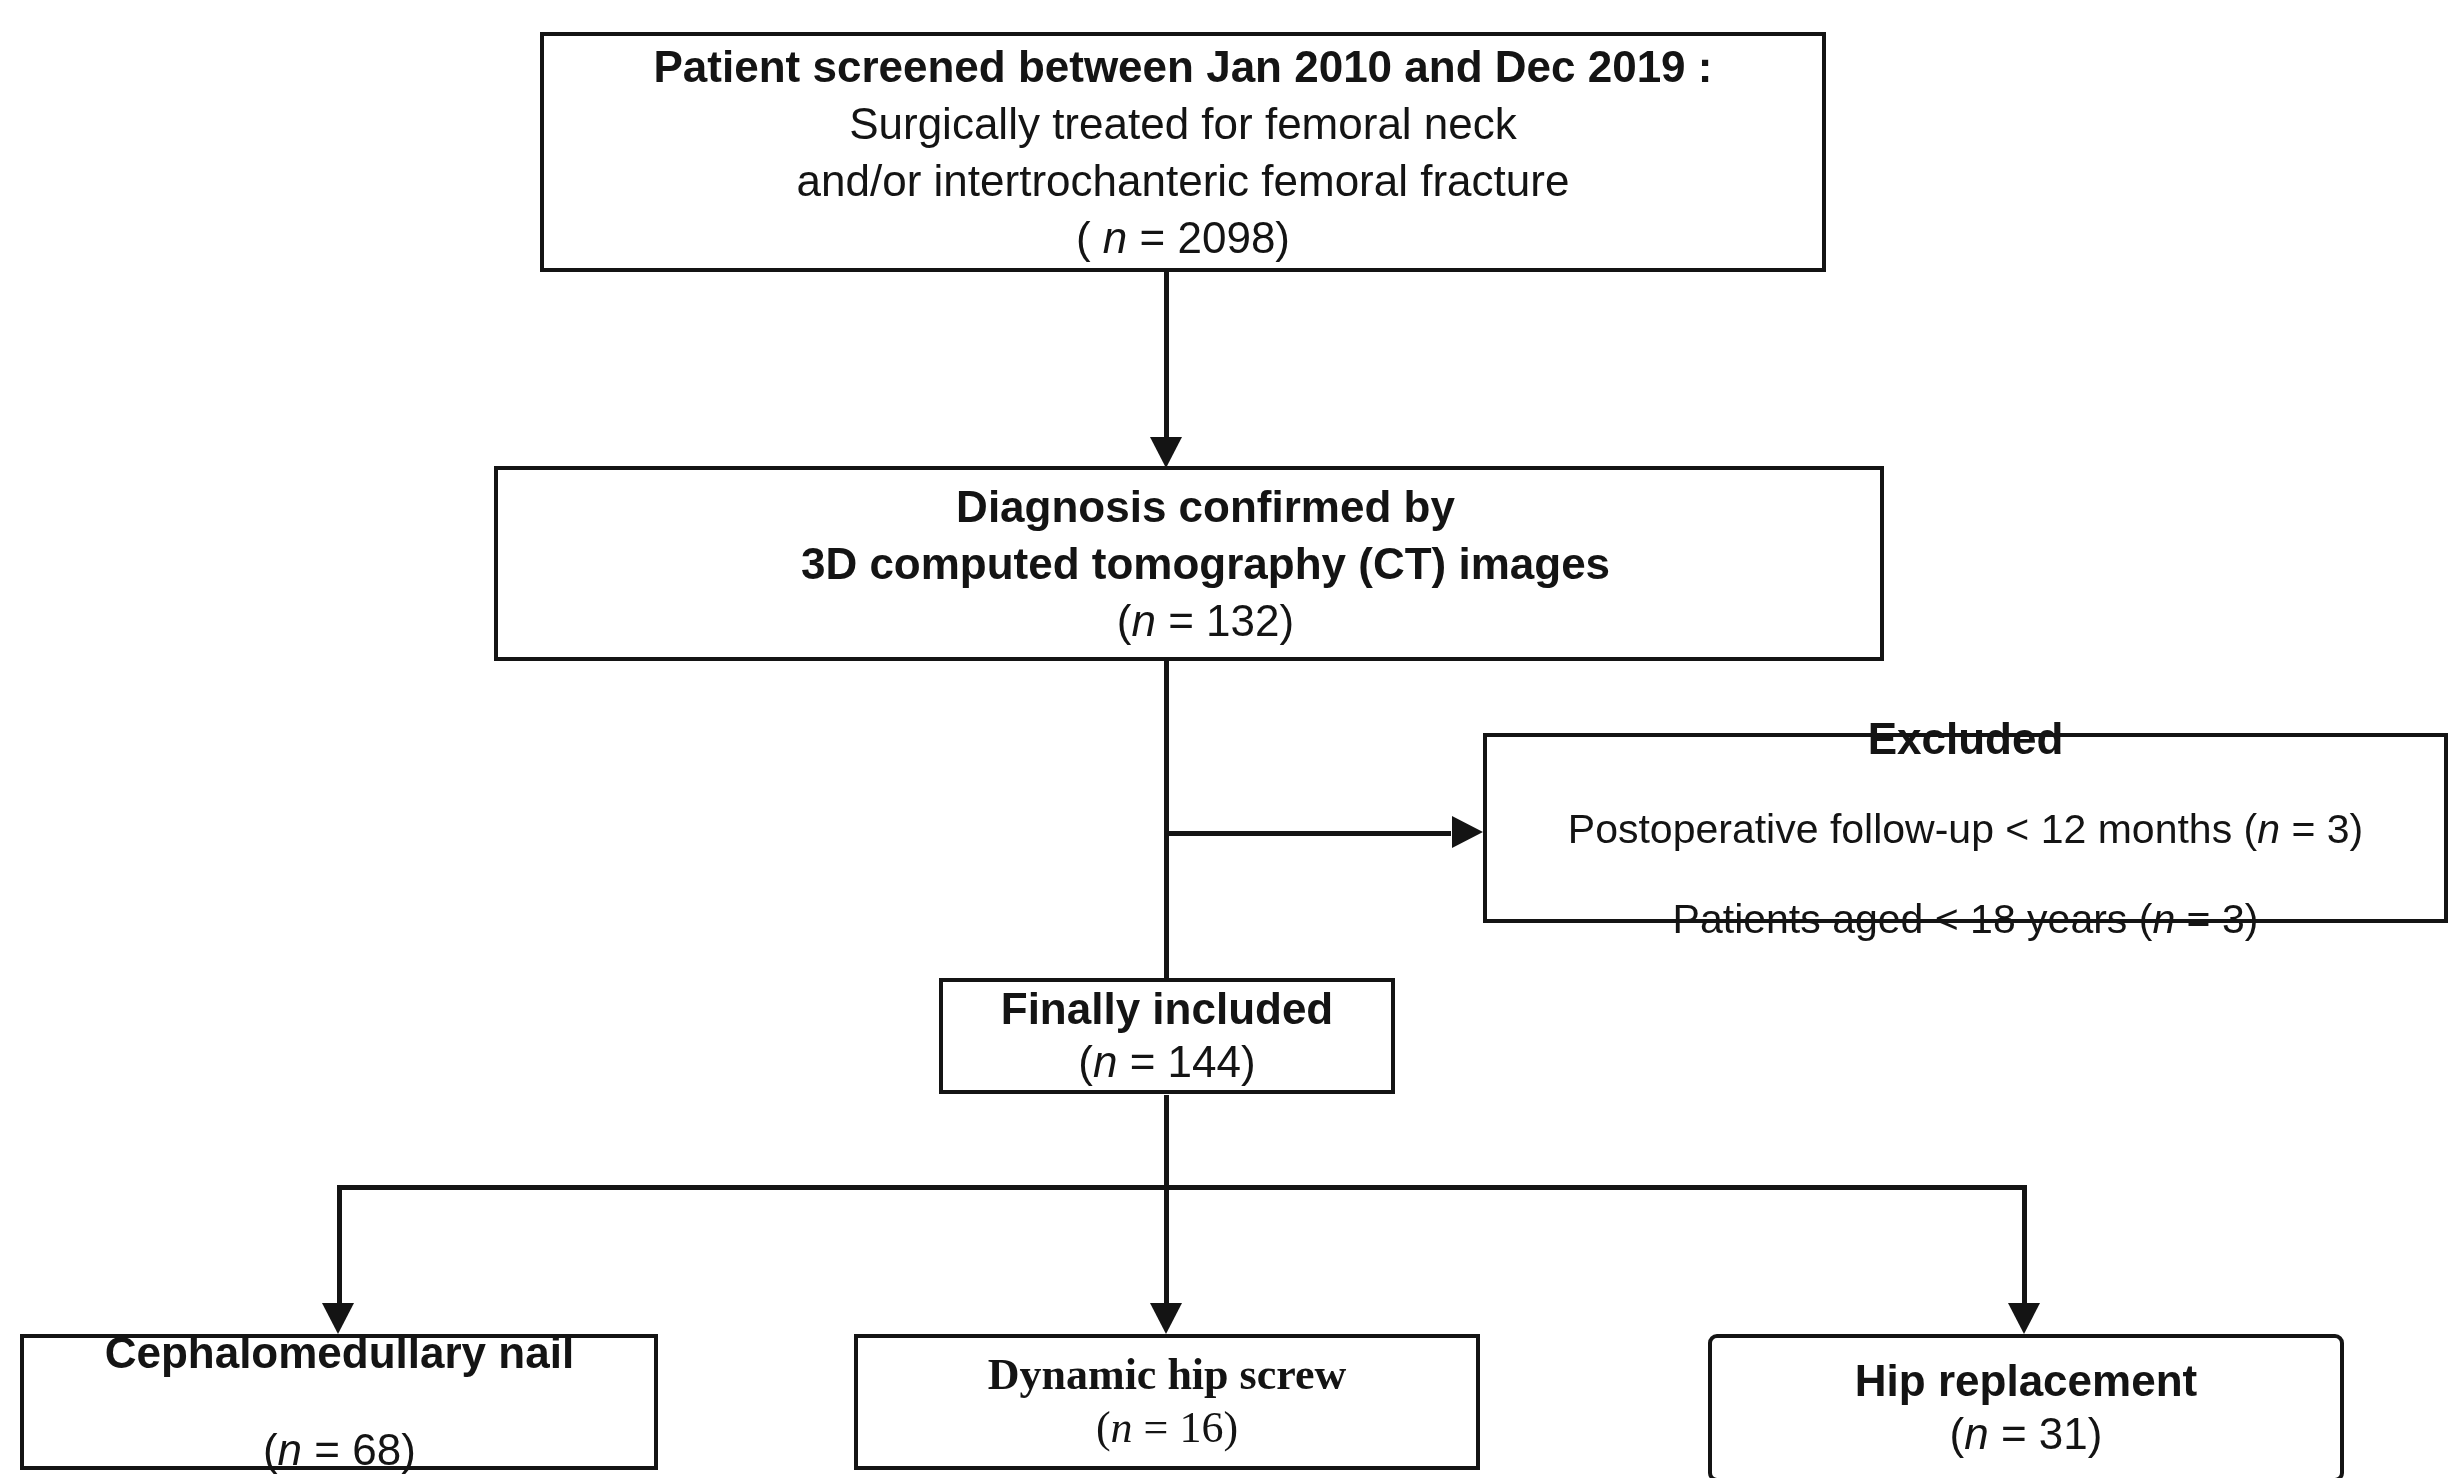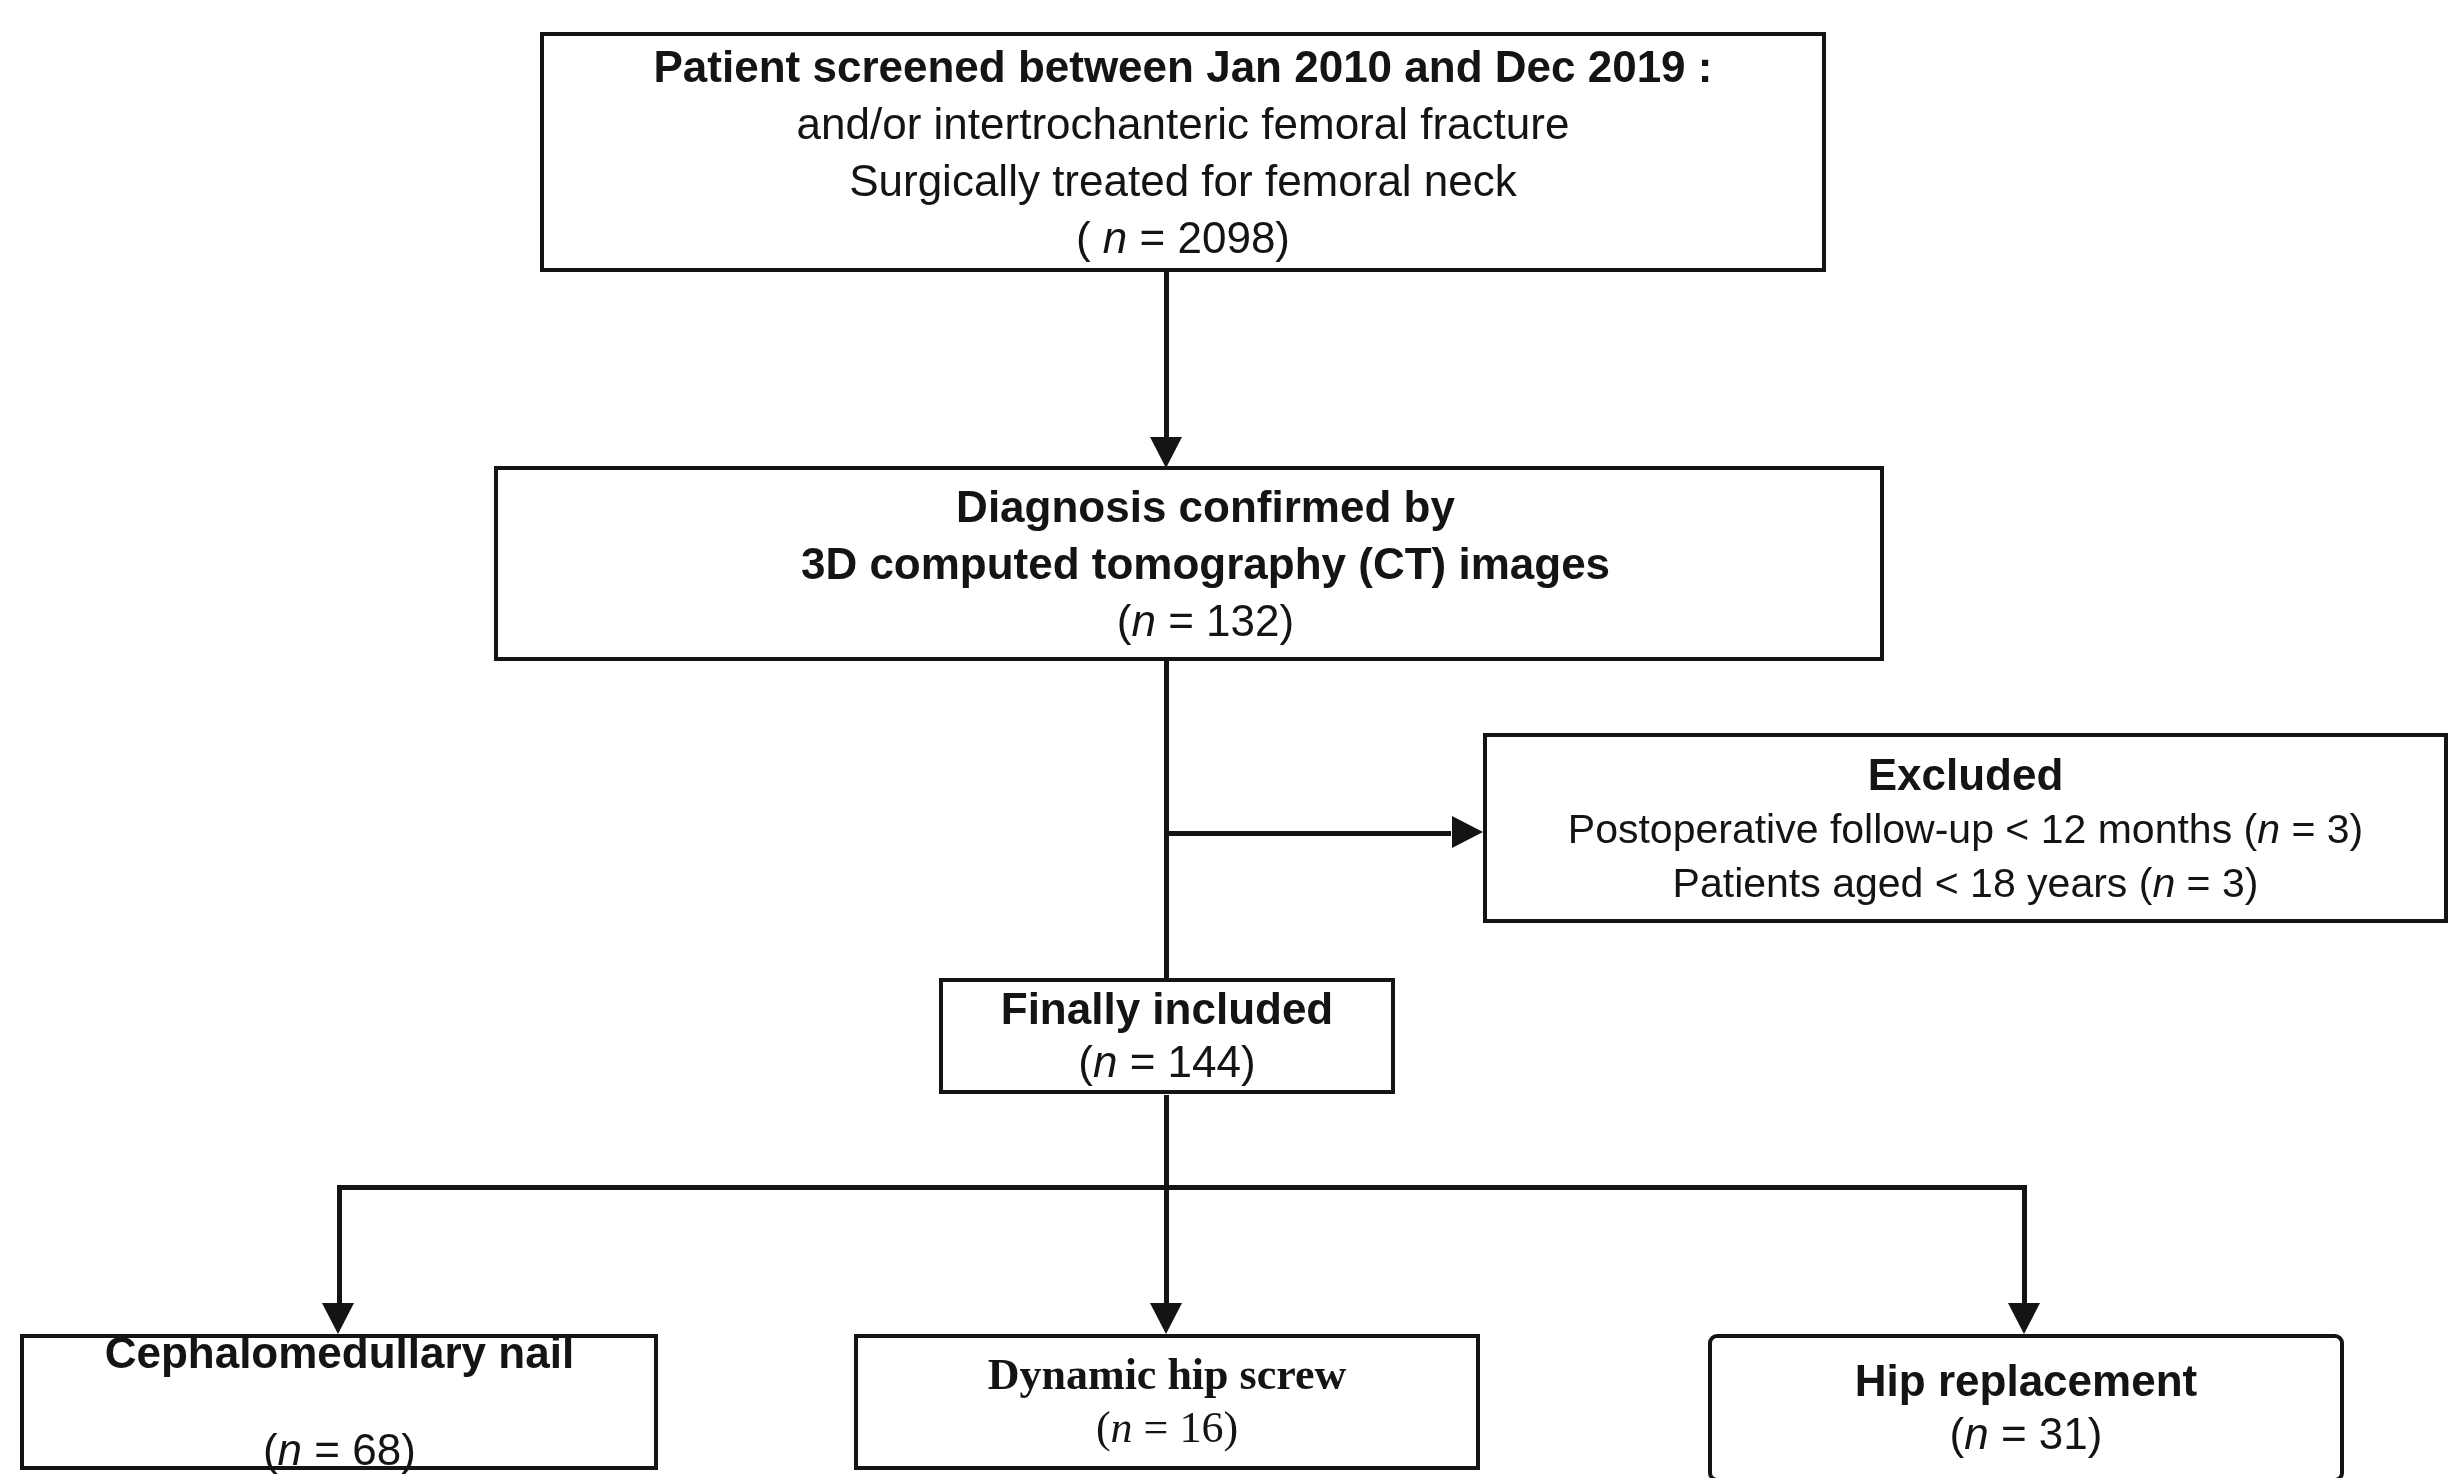--- a/index.html
+++ b/index.html
@@ -38,21 +38,21 @@
   .arrow-right {
     position: absolute; width: 0; height: 0;
     border-top: 16.5px solid transparent;
     border-bottom: 16.5px solid transparent;
     border-left: 31px solid var(--ink, #141414);
   }
 
   
   #box-screened  { left: 540px;  top: 32px;   width: 1286px; height: 240px; }
   #box-ct        { left: 494px;  top: 466px;  width: 1390px; height: 195px; padding-left: 33px; }
-  #box-excluded  { left: 1483px; top: 733px;  width: 965px;  height: 190px; }
+  #box-excluded  { left: 1483px; top: 733px;  width: 965px;  height: 190px; gap: 36px; }
   #box-excluded .reason { font-size: 41px; }
   #box-included  { left: 939px;  top: 978px; width: 456px;  height: 116px; line-height: 1.2; align-items: center; }
   #box-nail      { left: 20.4px;   top: 1334px; width: 638px;  height: 136px; line-height: 1.2; gap: 44px; }
   #box-dhs       { left: 854px;  top: 1334px; width: 626px;  height: 136px; line-height: 1.2; font-family: Liberation Serif, serif; }
   #box-hip       { left: 1708px; top: 1334px; width: 636px;  height: 148px; line-height: 1.2; border-radius: 9px; }
 
   
   #line-screened-ct      { left: 1164px; top: 272px;  width: 4.9px;    height: 165px; }
   #head-screened-ct      { left: 1150px; top: 437px; }
   #line-trunk-upper      { left: 1164px; top: 661px;  width: 4.9px;    height: 317px; }
@@ -67,22 +67,22 @@
   #line-drop-right       { left: 2022px; top: 1185px; width: 4.9px;    height: 118px; }
   #head-drop-right       { left: 2008px; top: 1303px; }
 </style>
 </head>
 <body>
 
 <div class="canvas" style="--ink: #141414; --bg: #ffffff;">
 
   <div class="fbox" id="box-screened">
     <div class="line b">Patient screened between Jan 2010 and Dec 2019 :</div>
+    <div class="line">Surgically treated for femoral neck</div>
     <div class="line">and/or intertrochanteric femoral fracture</div>
-    <div class="line">Surgically treated for femoral neck</div>
     <div class="line"><span>( </span><span class="n">n</span><span> = 2098)</span></div>
   </div>
 
   <div class="vline" id="line-screened-ct"></div>
   <div class="arrow-down" id="head-screened-ct"></div>
 
   <div class="fbox" id="box-ct">
     <div class="line b">Diagnosis confirmed by</div>
     <div class="line b">3D computed tomography (CT) images</div>
     <div class="line"><span>(</span><span class="n">n</span><span> = 132)</span></div>

